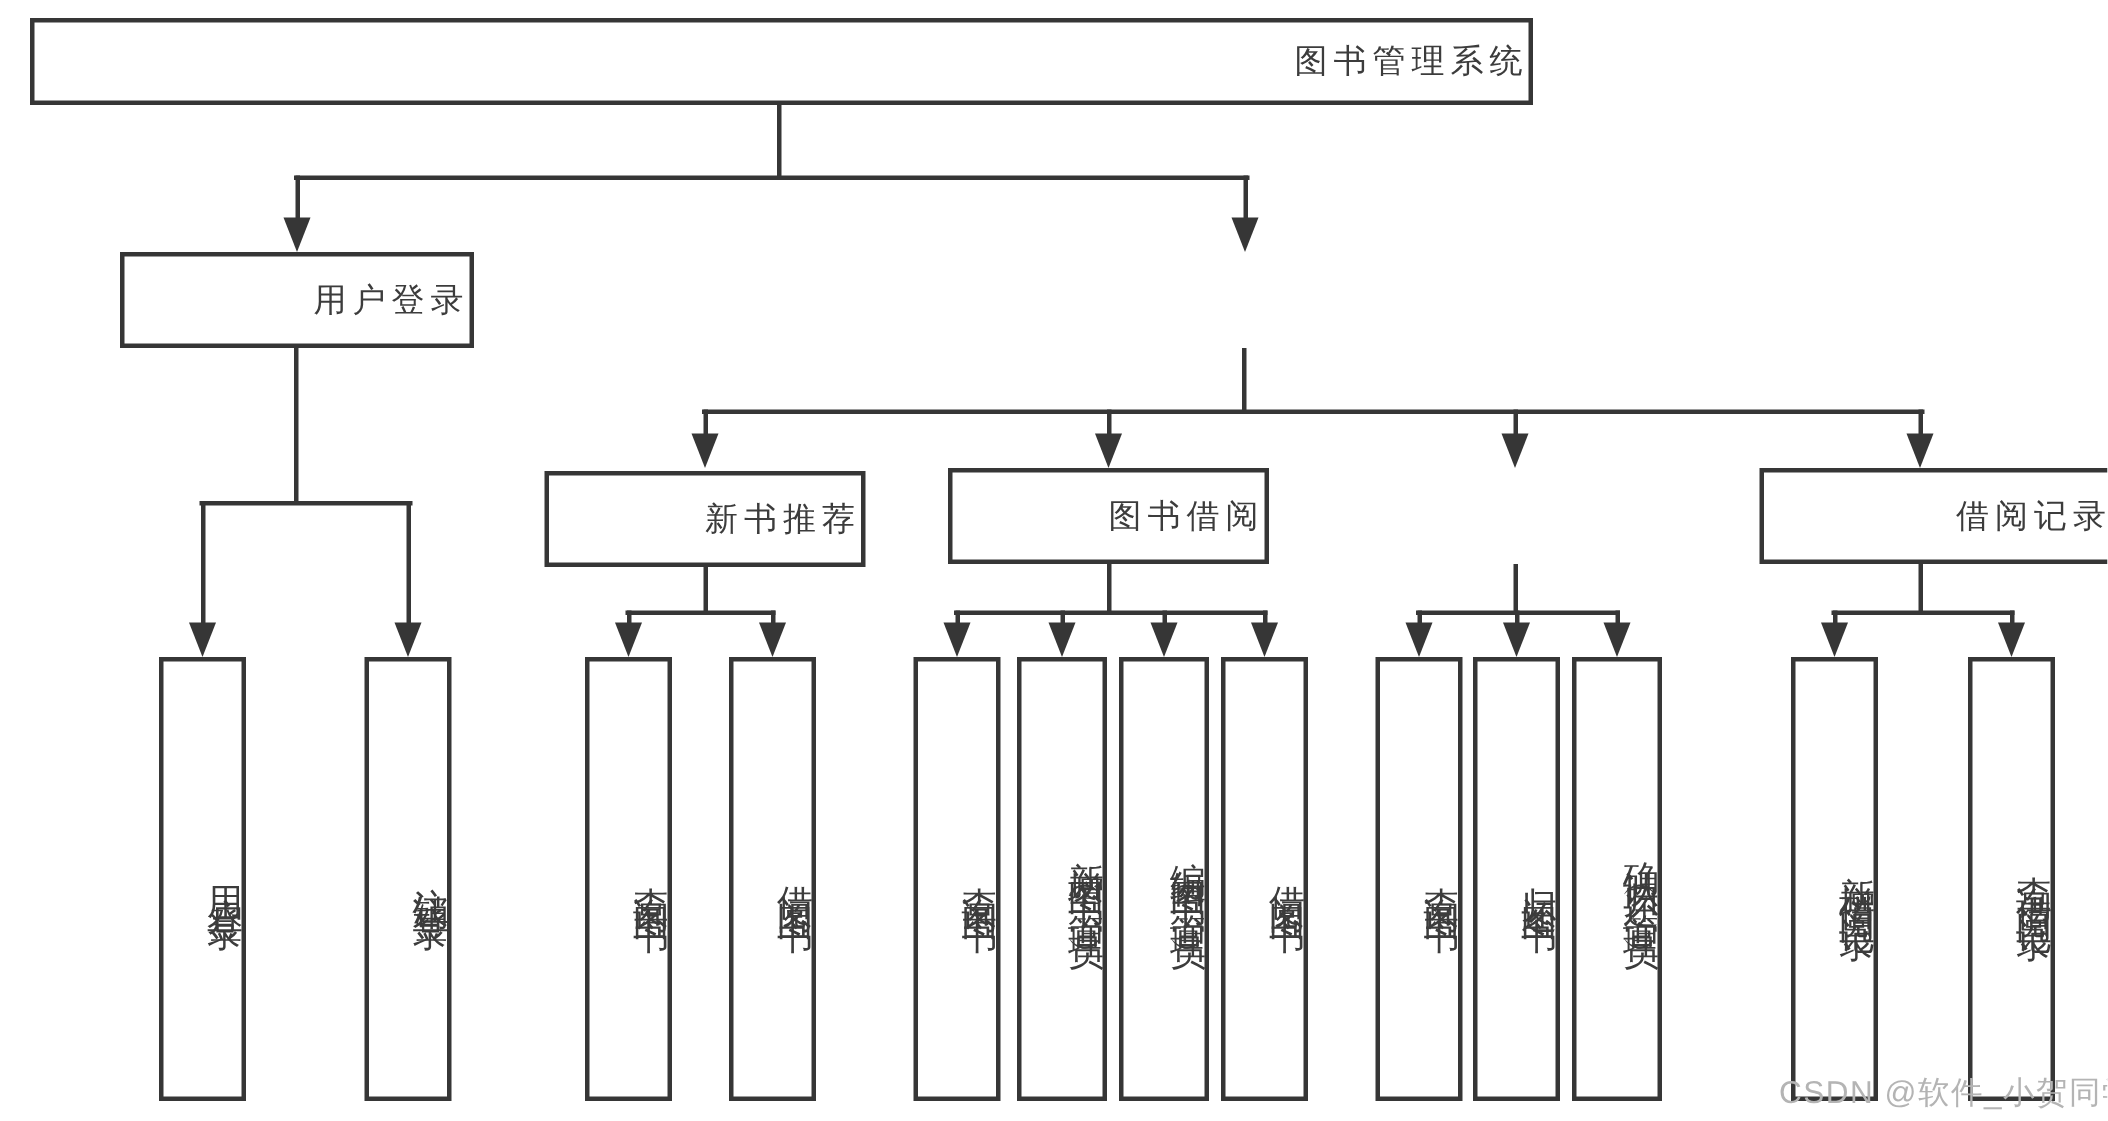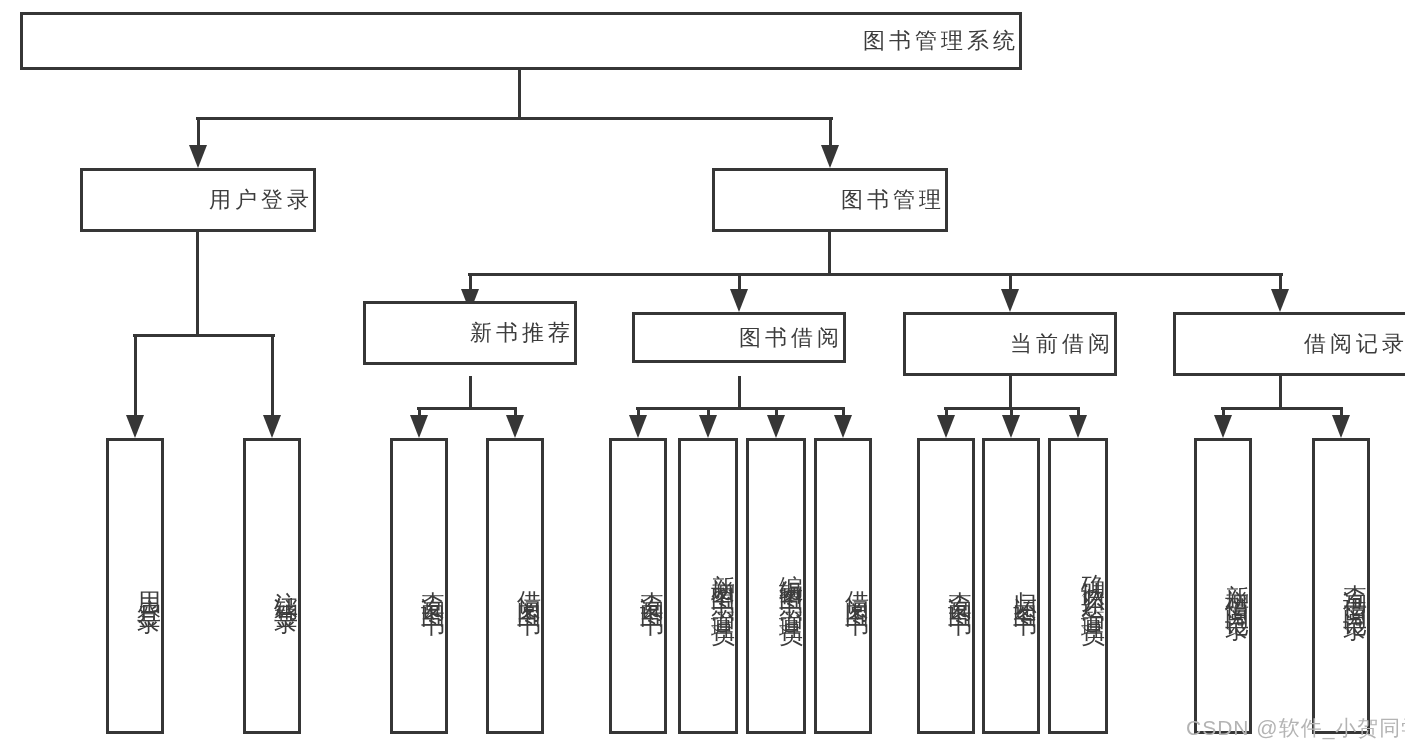--- a/index.html
+++ b/index.html
@@ -57,44 +57,38 @@
   </div>
 
   <div class="vl" style="left:518px;top:69px;height:50px"></div>
   <div class="hl" style="left:196px;top:117px;width:637px"></div>
   <div class="arrow" style="left:189px;top:117px;height:51px"></div>
   <div class="arrow" style="left:821px;top:117px;height:51px"></div>
 
   <div class="node h" style="left:80px;top:168px;width:236px;height:64px">
     <span>用户登录</span>
   </div>
-  <div class="node h" style="left:712px;top:168px;width:236px;height:64px">
-    <span>图书管理</span>
-  </div>
 
   <div class="vl" style="left:196px;top:232px;height:104px"></div>
   <div class="hl" style="left:133px;top:334px;width:142px"></div>
   <div class="arrow" style="left:126px;top:334px;height:104px"></div>
   <div class="arrow" style="left:263px;top:334px;height:104px"></div>
 
   <div class="vl" style="left:828px;top:232px;height:44px"></div>
   <div class="hl" style="left:468px;top:273px;width:815px"></div>
   <div class="arrow" style="left:461px;top:273px;height:39px"></div>
   <div class="arrow" style="left:730px;top:273px;height:39px"></div>
   <div class="arrow" style="left:1001px;top:273px;height:39px"></div>
   <div class="arrow" style="left:1271px;top:273px;height:39px"></div>
 
-  <div class="node h" style="left:363px;top:301px;width:214px;height:64px">
+  <div class="node h" style="left:363px;top:314px;width:214px;height:64px">
     <span>新书推荐</span>
   </div>
-  <div class="node h" style="left:632px;top:312px;width:214px;height:51px">
+  <div class="node h" style="left:632px;top:312px;width:214px;height:64px">
     <span>图书借阅</span>
-  </div>
-  <div class="node h" style="left:903px;top:312px;width:214px;height:64px">
-    <span>当前借阅</span>
   </div>
   <div class="node h" style="left:1173px;top:312px;width:238px;height:64px">
     <span>借阅记录</span>
   </div>
 
   <div class="vl" style="left:469px;top:376px;height:34px"></div>
   <div class="hl" style="left:417px;top:407px;width:100px"></div>
   <div class="arrow" style="left:410px;top:407px;height:31px"></div>
   <div class="arrow" style="left:506px;top:407px;height:31px"></div>
 

